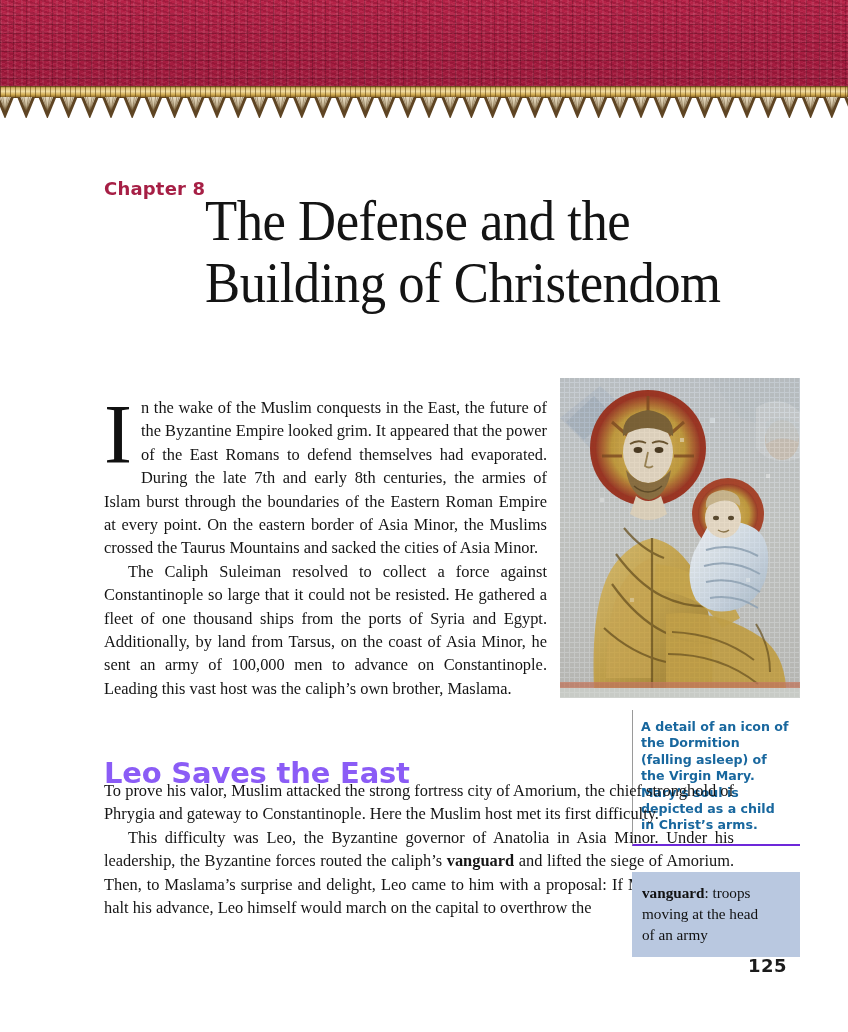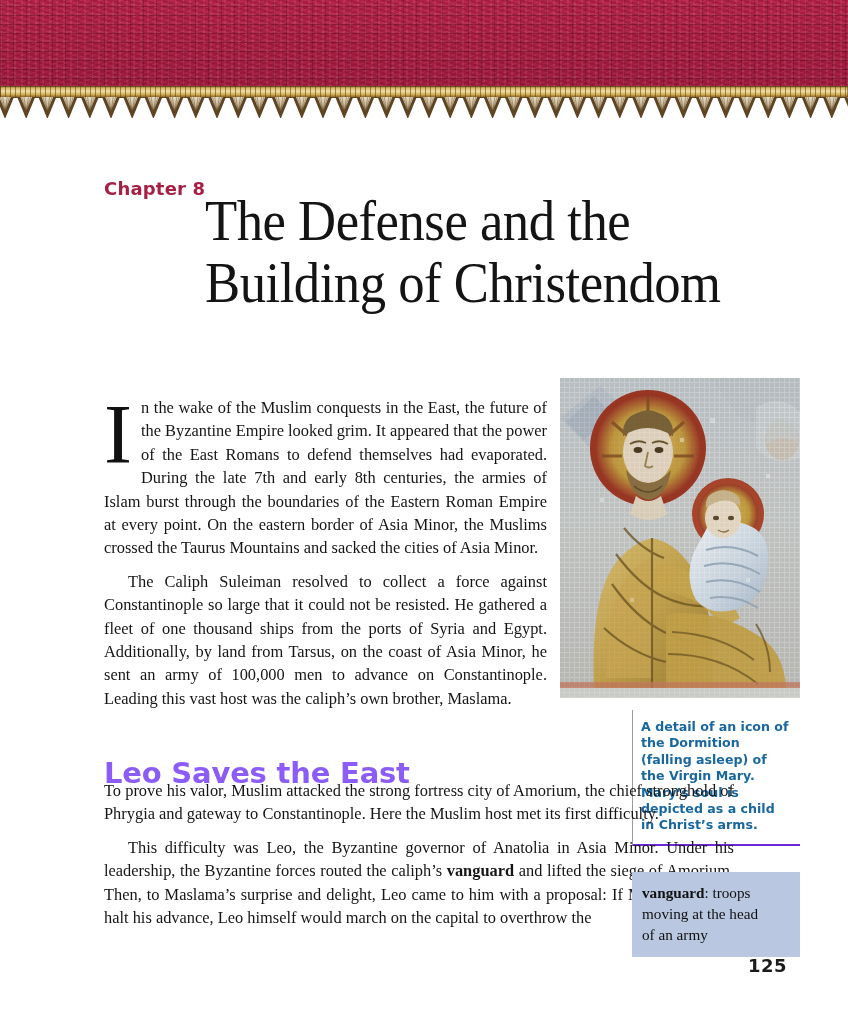--- a/index.html
+++ b/index.html
@@ -118,21 +118,21 @@
   .para {
     font-family: "Liberation Serif", serif;
     font-size: 16.4px;
     line-height: 23.4px;
     text-align: justify;
     text-indent: 24px;
     margin: 0;
     color: #151515;
   }
   .para.first { text-indent: 0; }
-  .para + .para { margin-top: 10px; }
+  .para + .para { margin-top: 0; }
   .dropcap {
     float: left;
     font-family: "Liberation Serif", serif;
     font-size: 84px;
     line-height: 70px;
     padding: 4px 9px 0 0;
     color: #111111;
   }
   .para b { font-weight: bold; }
 

